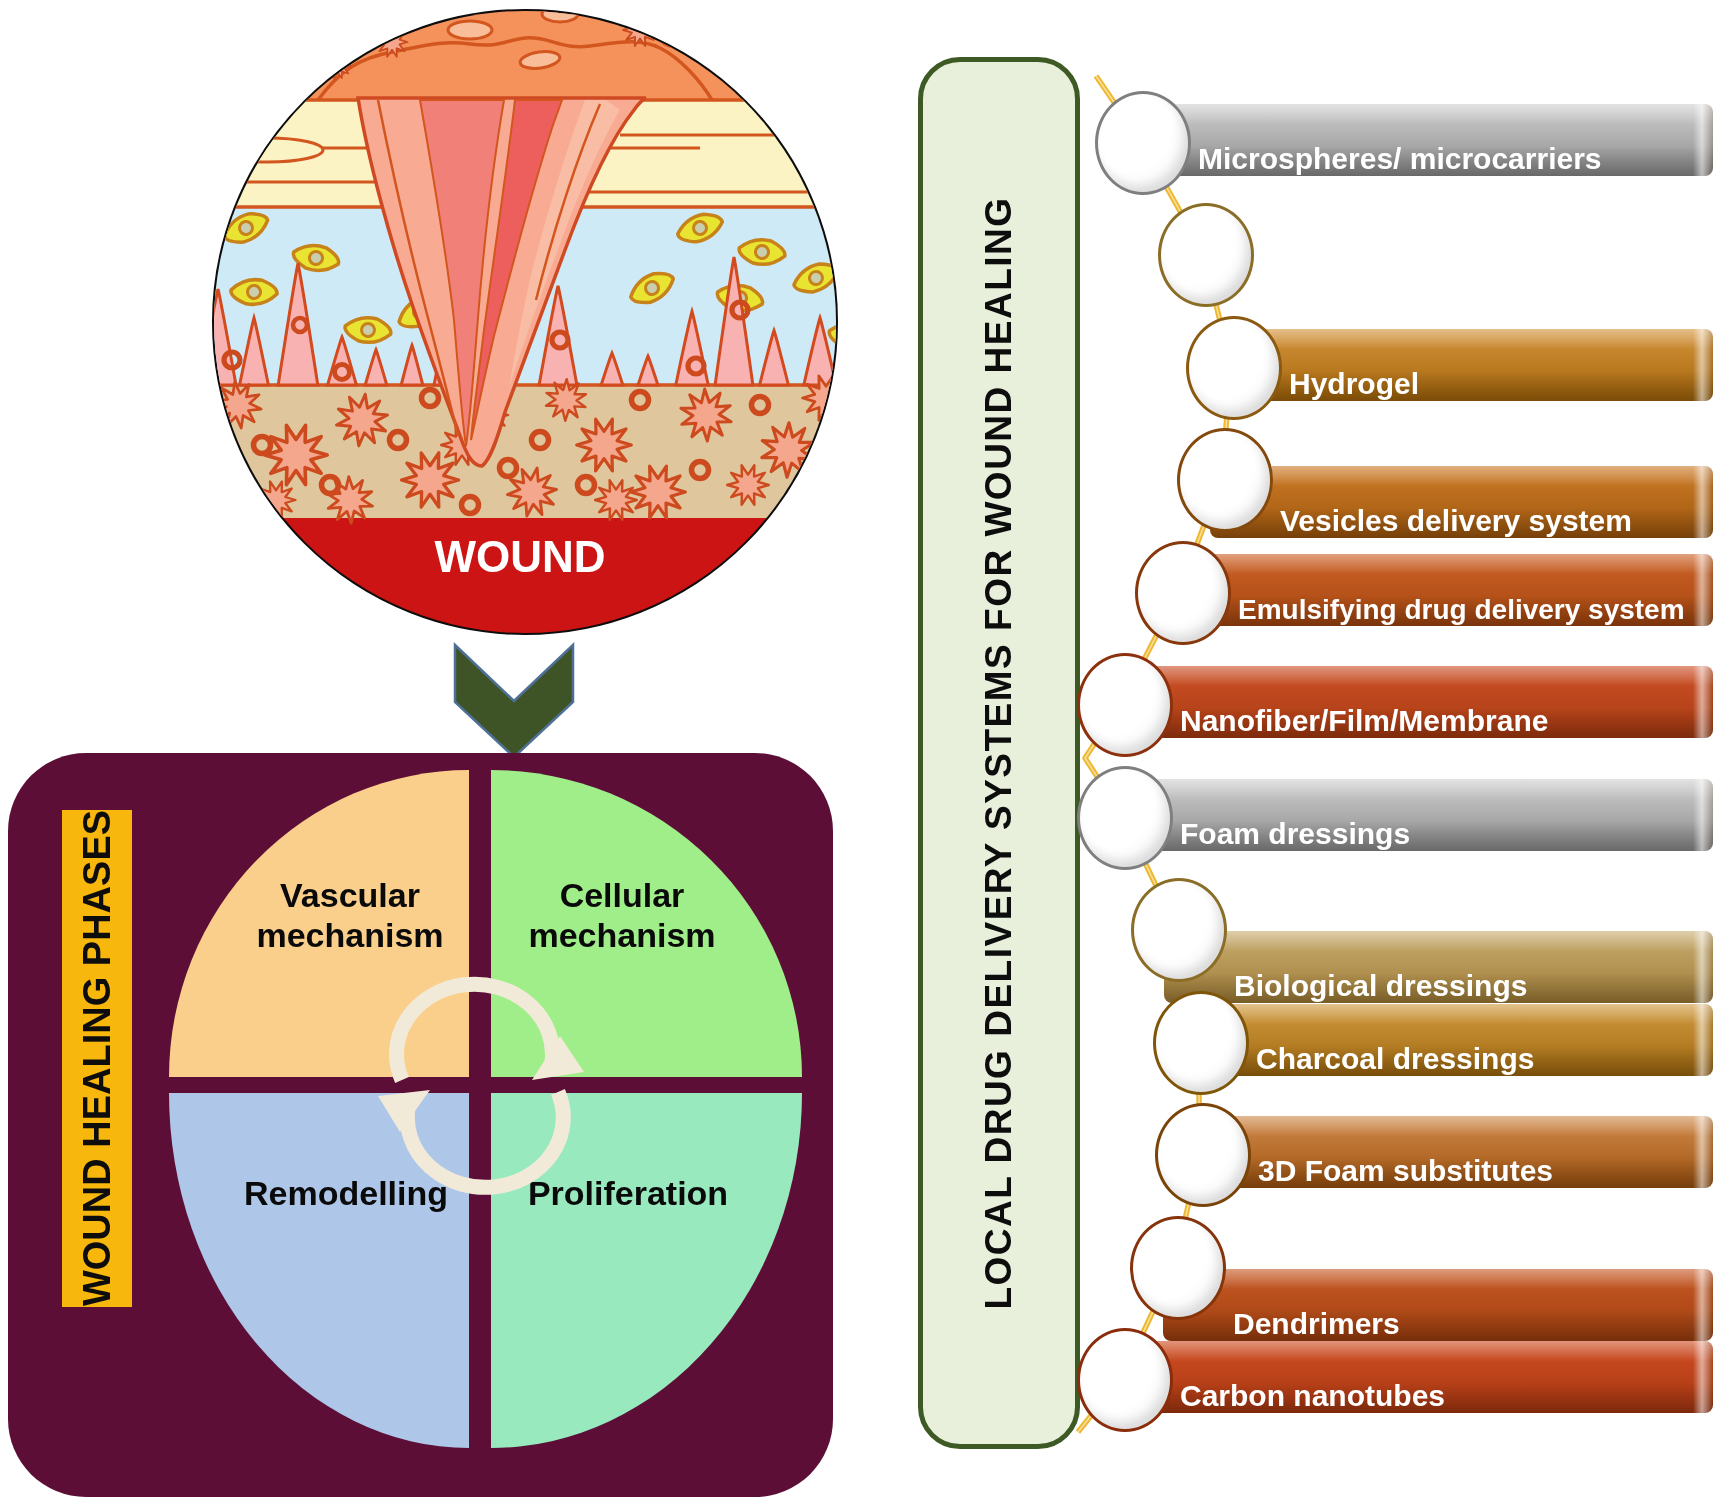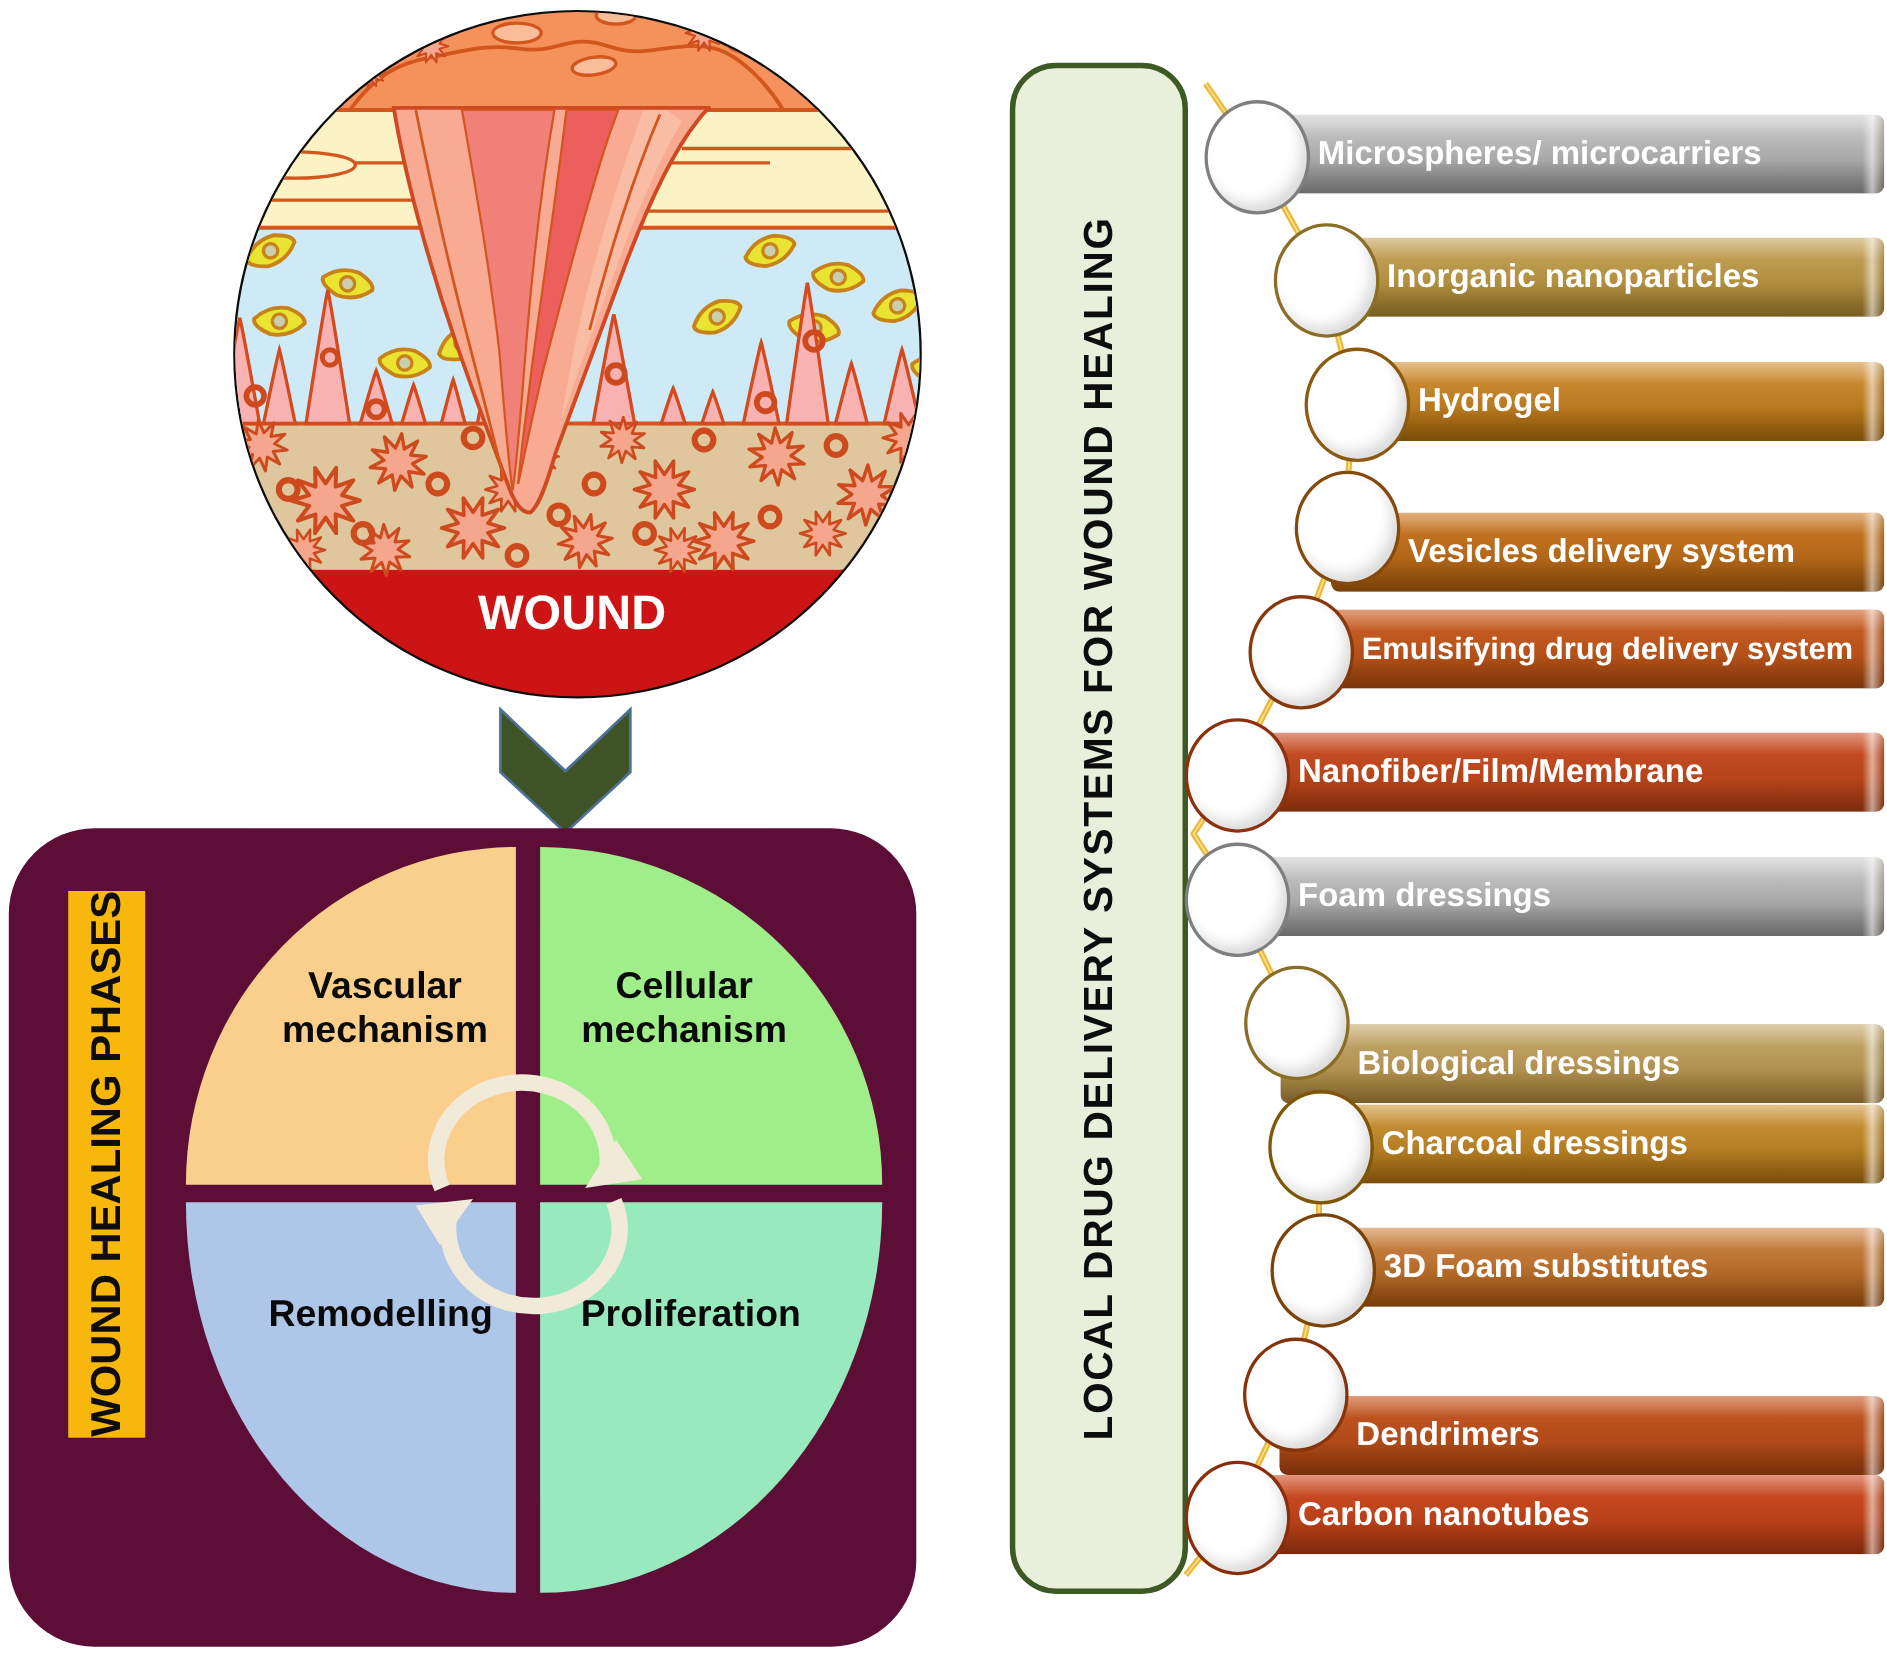--- a/index.html
+++ b/index.html
@@ -5,21 +5,21 @@
   html,body{margin:0;padding:0;background:#ffffff;}
   #canvas{position:relative;width:1715px;height:1506px;background:#fff;overflow:hidden;
           font-family:"Liberation Sans",sans-serif;}
   #scene-svg{position:absolute;left:0;top:0;z-index:0;}
   
   .delivery-box{position:absolute;left:918px;top:57px;width:152px;height:1382px;
     border:5px solid var(--dbd,#3d5a25);border-radius:42px;background:var(--dbg,#e8f0dc);z-index:1;}
   .delivery-title{position:absolute;left:50%;top:50%;transform:translate(-50%,-50%) rotate(-90deg);
     white-space:nowrap;font-size:37px;font-weight:bold;letter-spacing:1.5px;color:#0d0d0d;}
   #connector-svg{position:absolute;left:0;top:0;z-index:1;}
-  .bar{position:absolute;height:72px;border-radius:8px;z-index:2;display:flex;align-items:center;
+  .bar{position:absolute;height:72px;border-radius:8px;z-index:2;display:flex;align-items:flex-end;
     background-image:
       linear-gradient(90deg, rgba(255,255,255,0) 0%, rgba(255,255,255,0) calc(100% - 20px),
                       rgba(255,255,255,.55) calc(100% - 11px), rgba(70,45,10,.20) 100%),
       linear-gradient(180deg, rgba(255,255,255,.40), rgba(255,255,255,0) 28%,
                       rgba(0,0,0,0) 58%, rgba(0,0,0,.25) 100%),
       linear-gradient(180deg, var(--c1,#ccc), var(--c2,#888));}
   .bar-label{padding-left:70px;font-size:30px;font-weight:bold;color:#ffffff;white-space:nowrap;}
   .bar-label.small{font-size:28px;}
   .node{position:absolute;width:90px;height:98px;border-radius:50%;z-index:3;
     border:3px solid var(--cb,#888);
@@ -209,23 +209,20 @@
     <polyline points="1096,76 1140,140 1203,252 1231,365 1222,477 1180,590 1122,702 1085,758 1122,815 1176,927 1198,1040 1200,1152 1175,1265 1122,1377 1078,1432" fill="none" stroke="#ffffff" stroke-width="1.5" opacity="0.55"></polyline>
   </svg>
 
   <div class="delivery-box" style="--dbg: #e8f0dc; --dbd: #3d5a25;">
     <span class="delivery-title">LOCAL DRUG DELIVERY SYSTEMS FOR WOUND HEALING</span>
   </div>
 
   <div class="bar" style="left: 1128px; top: 104px; width: 585px; --c1: #cfcfcf; --c2: #8b8b8b;">
     <span class="bar-label">Microspheres/ microcarriers</span>
   </div>
-  <div class="bar" style="left: 1191px; top: 216px; width: 522px; --c1: #c9a75e; --c2: #9f7c2a;">
-    <span class="bar-label">Inorganic nanoparticles</span>
-  </div>
   <div class="bar" style="left: 1219px; top: 329px; width: 494px; --c1: #d4943c; --c2: #a4650a;">
     <span class="bar-label">Hydrogel</span>
   </div>
   <div class="bar" style="left: 1210px; top: 466px; width: 503px; --c1: #cd7c28; --c2: #9e560c;">
     <span class="bar-label">Vesicles delivery system</span>
   </div>
   <div class="bar" style="left: 1168px; top: 554px; width: 545px; --c1: #cd6228; --c2: #a3450e;">
     <span class="bar-label small">Emulsifying drug delivery system</span>
   </div>
   <div class="bar" style="left: 1110px; top: 666px; width: 603px; --c1: #cd5128; --c2: #a73a10;">

